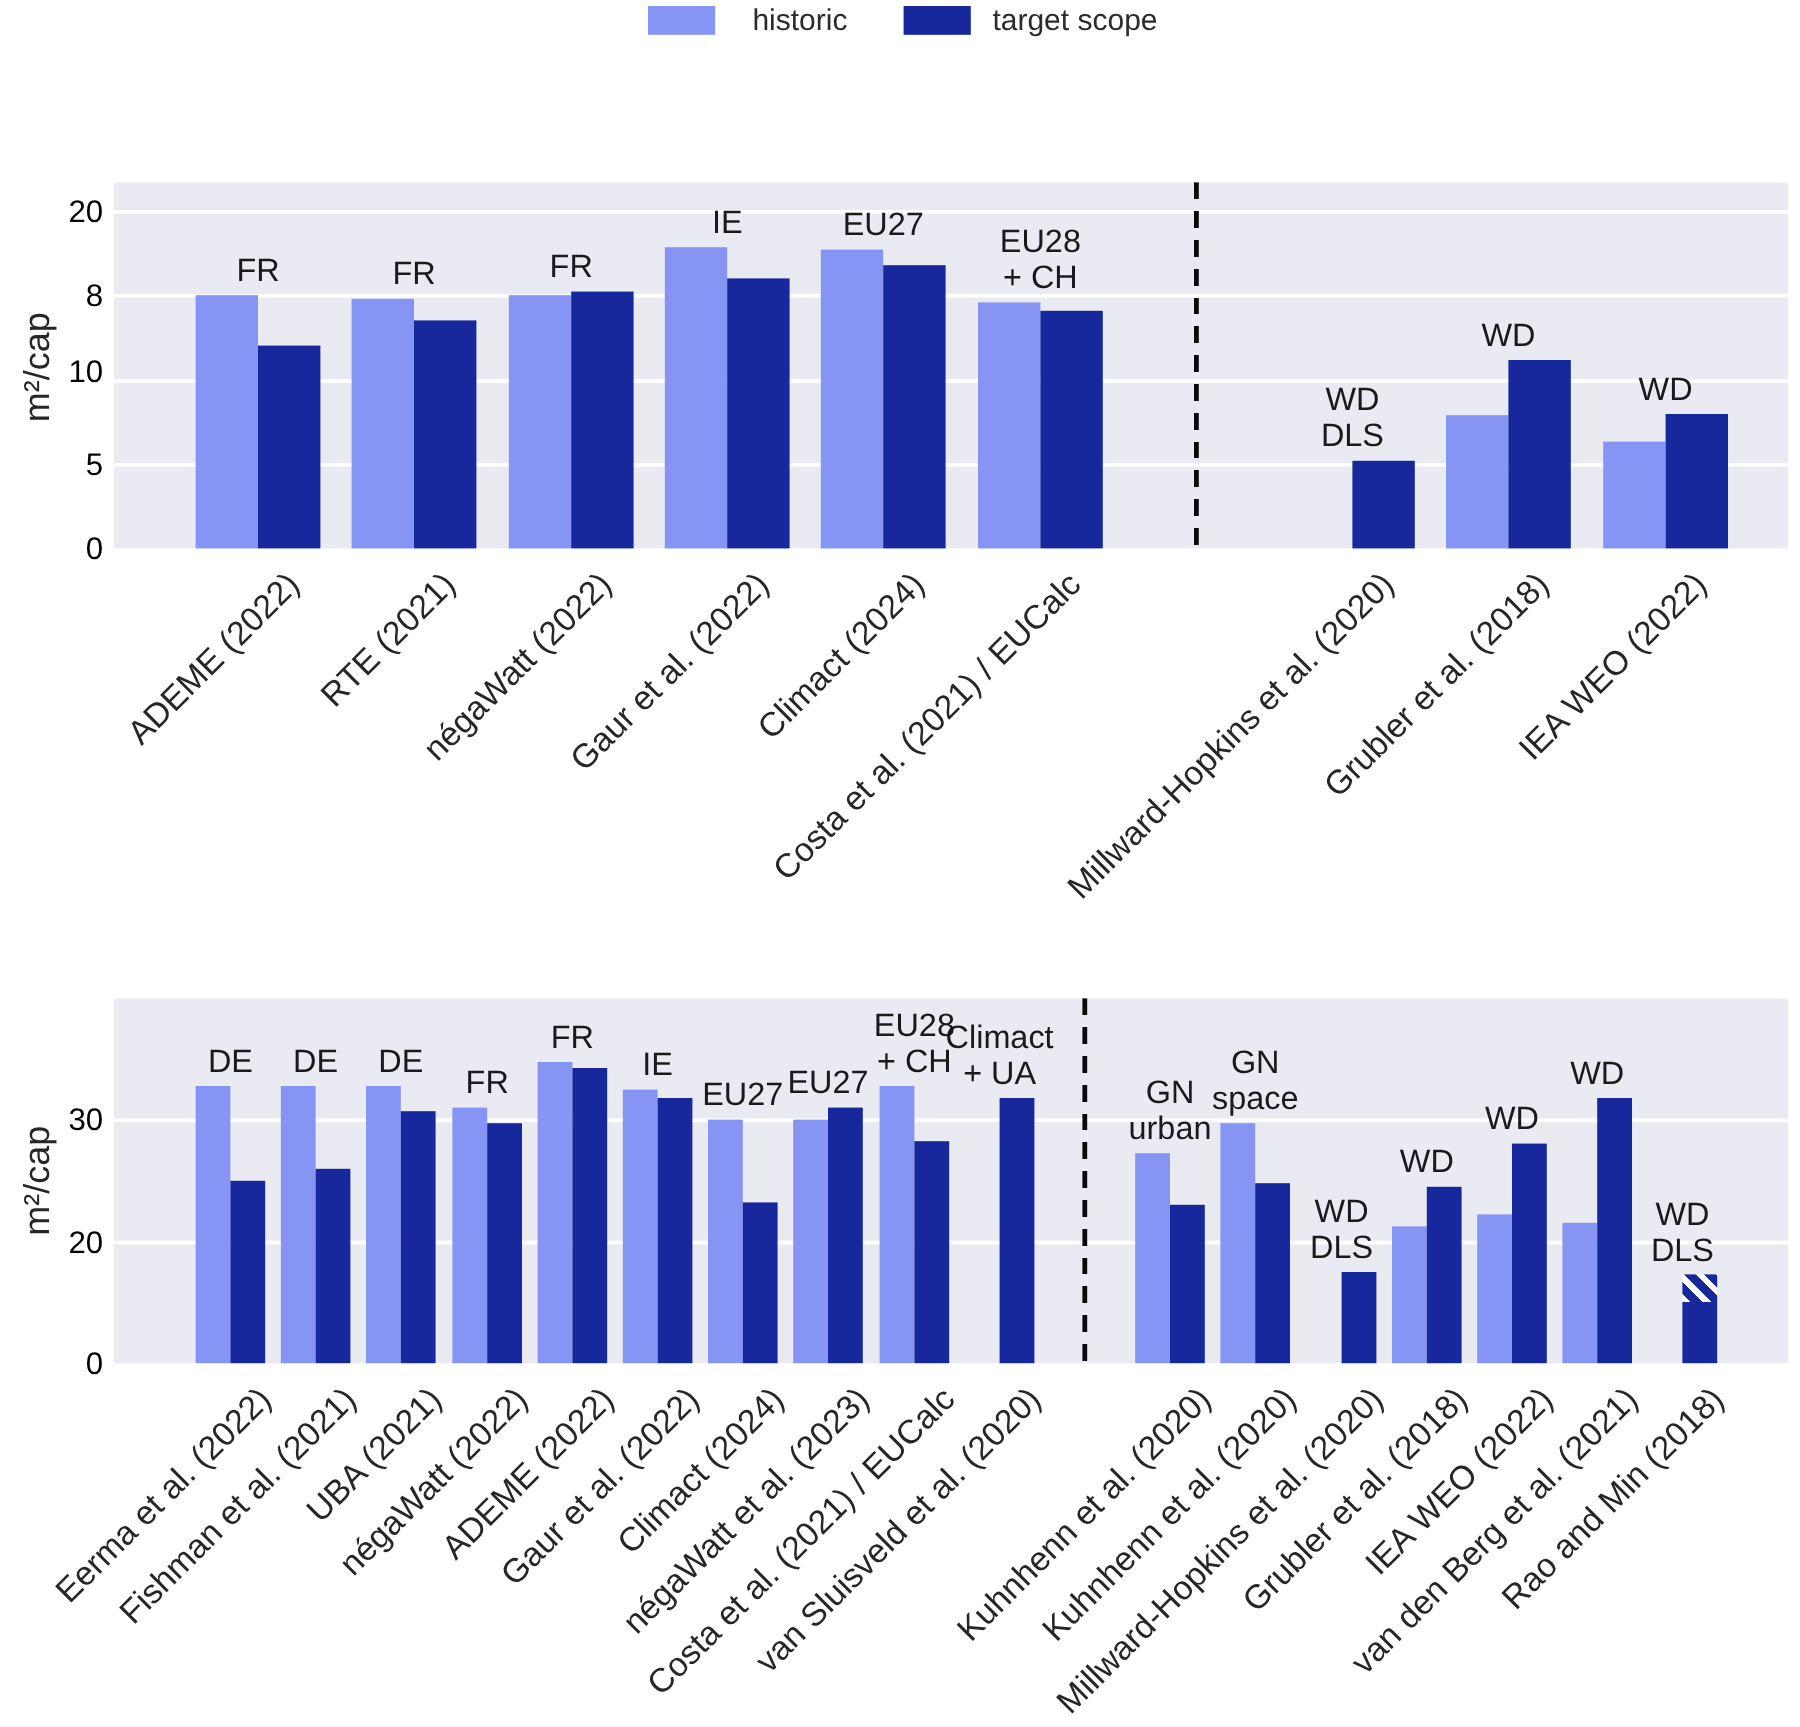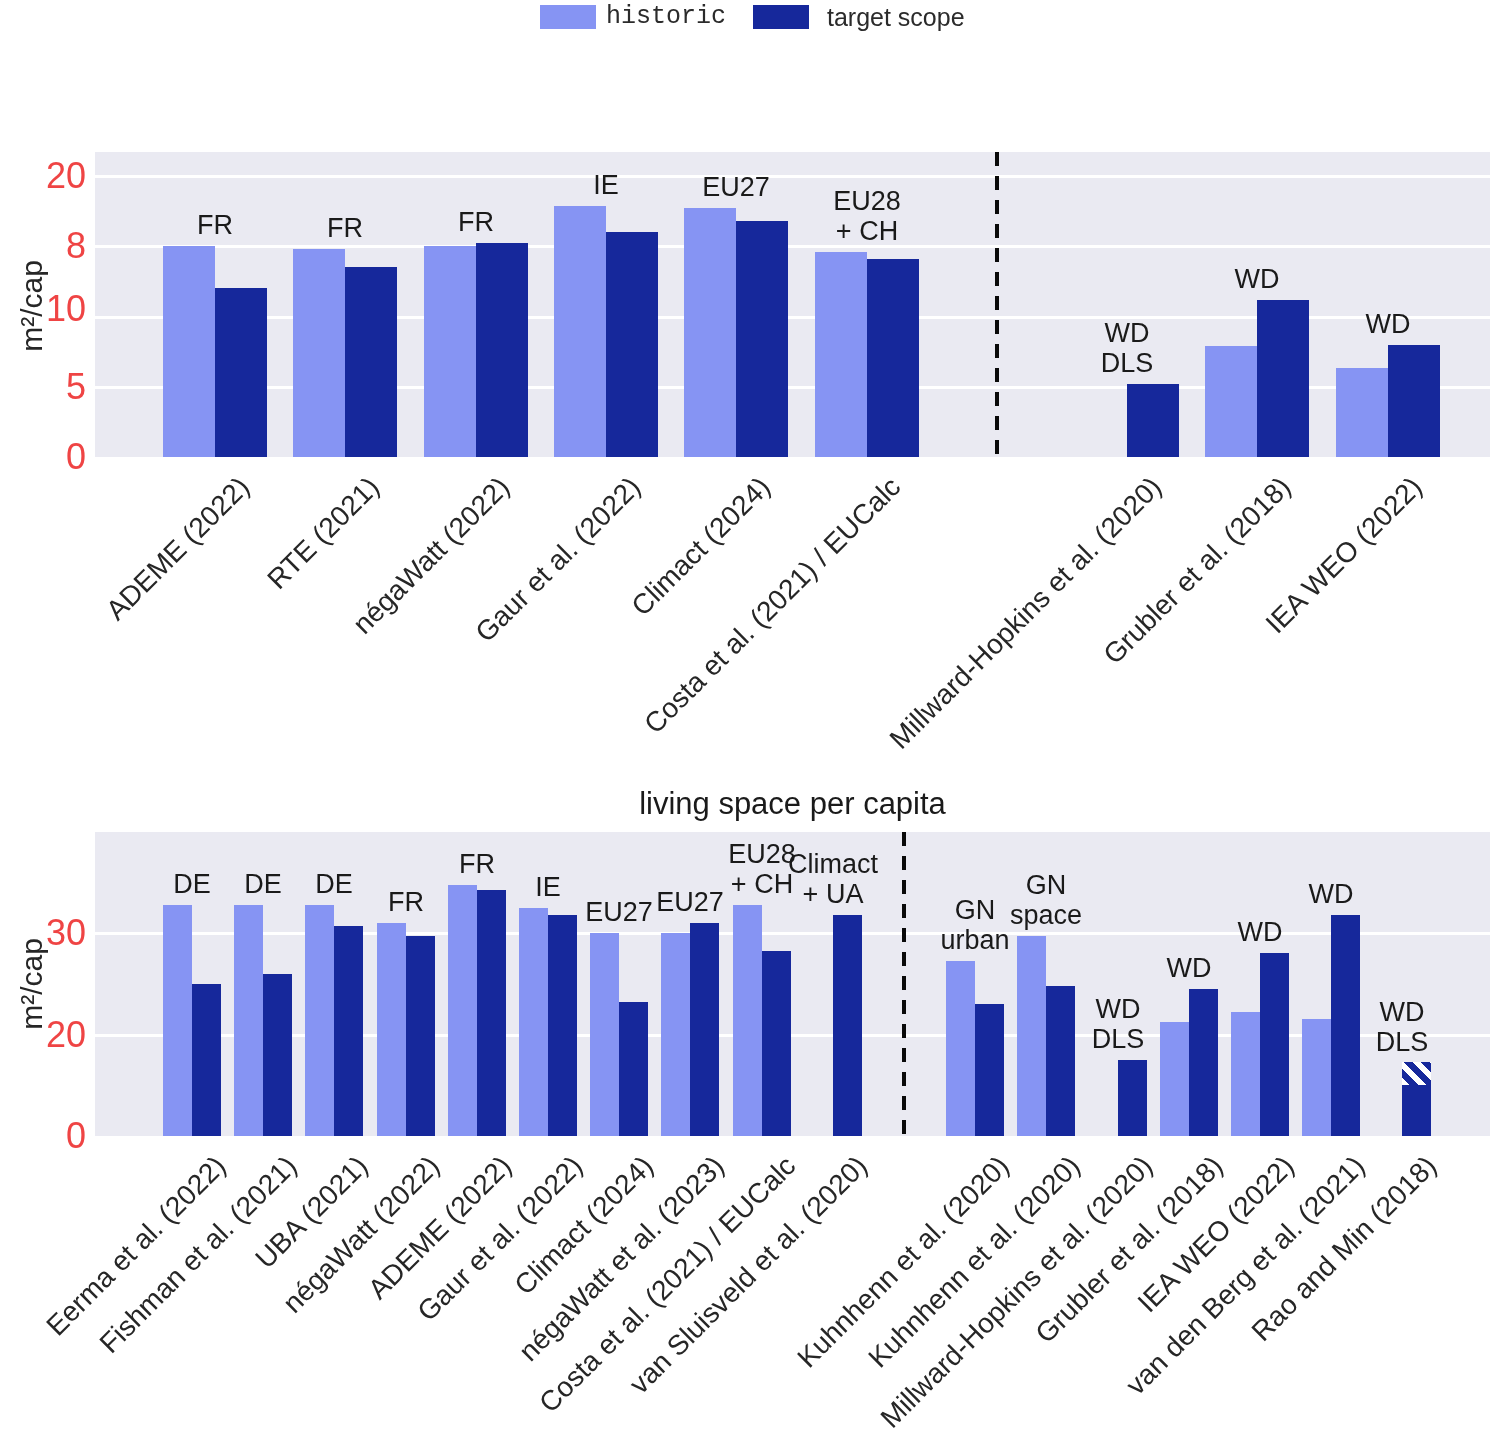--- a/index.html
+++ b/index.html
@@ -7,44 +7,43 @@
     position:relative;width:1500px;height:1439px;background:#ffffff;overflow:hidden;
     font-family:"Liberation Sans", sans-serif;color:#262626;
   }
   .legend-swatch{position:absolute;width:56px;height:24px;}
   .legend-label{position:absolute;font-size:25px;line-height:30px;color:#2b2b2b;white-space:nowrap;}
   .chart-title{position:absolute;left:95px;width:1395px;text-align:center;font-size:31px;line-height:36px;color:#1a1a1a;white-space:nowrap;}
   .ylabel{position:absolute;width:300px;height:40px;line-height:40px;text-align:center;font-size:30px;color:#262626;transform:rotate(-90deg);}
   .section-label{position:absolute;width:520px;text-align:center;font-size:27px;line-height:32px;color:#262626;white-space:nowrap;}
   .plot-bg{position:absolute;background:#eaeaf2;}
   .gridline{position:absolute;height:3px;background:#ffffff;}
-  .ytick{position:absolute;width:80px;text-align:right;font-size:36px;line-height:34px;color:#ef4444;}
+  .ytick{position:absolute;width:80px;text-align:right;font-size:26px;line-height:34px;color:#000000;}
   .separator{position:absolute;width:4px;background:repeating-linear-gradient(180deg,#0a0a0a 0 14px,transparent 14px 24px);}
   .bar{position:absolute;}
   .annotation{position:absolute;width:240px;text-align:center;font-size:27px;line-height:30px;color:#1a1a1a;}
   .xlabel{position:absolute;font-size:28px;line-height:32px;color:#262626;white-space:nowrap;
           transform:rotate(-45deg);transform-origin:100% 0;}
 </style>
 </head>
 <body>
 
 <div id="canvas">
 
   <div>
     <span class="legend-swatch" style="left: 540px; top: 5px; background: rgb(134, 148, 243);"></span>
-    <span class="legend-label" style="left:606px;top:2px;font-family:Liberation Mono, monospace;">historic</span>
+    <span class="legend-label" style="left:627px;top:2px;">historic</span>
     <span class="legend-swatch" style="left: 753px; top: 5px; background: rgb(22, 40, 155);"></span>
     <span class="legend-label" style="left:827px;top:2px;">target scope</span>
   </div>
 
   <div class="ylabel" style="left:-118px;top:286px;">m²/cap</div>
   <div class="section-label" style="left:85px;top:155px;">Europe / European country</div>
   <div class="section-label" style="left:965px;top:155px;">Global scope</div>
 
-  <div class="chart-title" style="top:786px;">living space per capita</div>
   <div class="ylabel" style="left:-118px;top:964px;">m²/cap</div>
   <div class="section-label" style="left:3px;top:836px;">Europe / European country</div>
   <div class="section-label" style="left:843px;top:836px;">Global scope</div>
 
   <div>
       <div class="plot-bg" style="left: 95px; top: 152px; width: 1395px; height: 305px; background: rgb(234, 234, 242);"></div>
       <div class="ytick" style="left: 6px; top: 440px;">0</div>
       <div class="gridline" style="left: 95px; top: 386px; width: 1395px; background: rgb(255, 255, 255);"></div>
       <div class="ytick" style="left: 6px; top: 370px;">5</div>
       <div class="gridline" style="left: 95px; top: 316px; width: 1395px; background: rgb(255, 255, 255);"></div>

